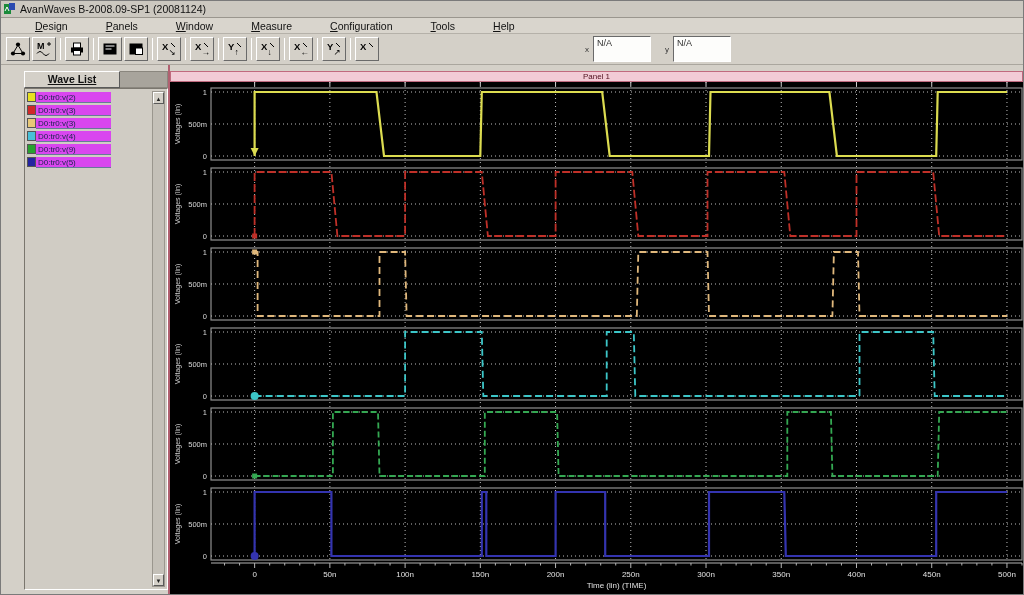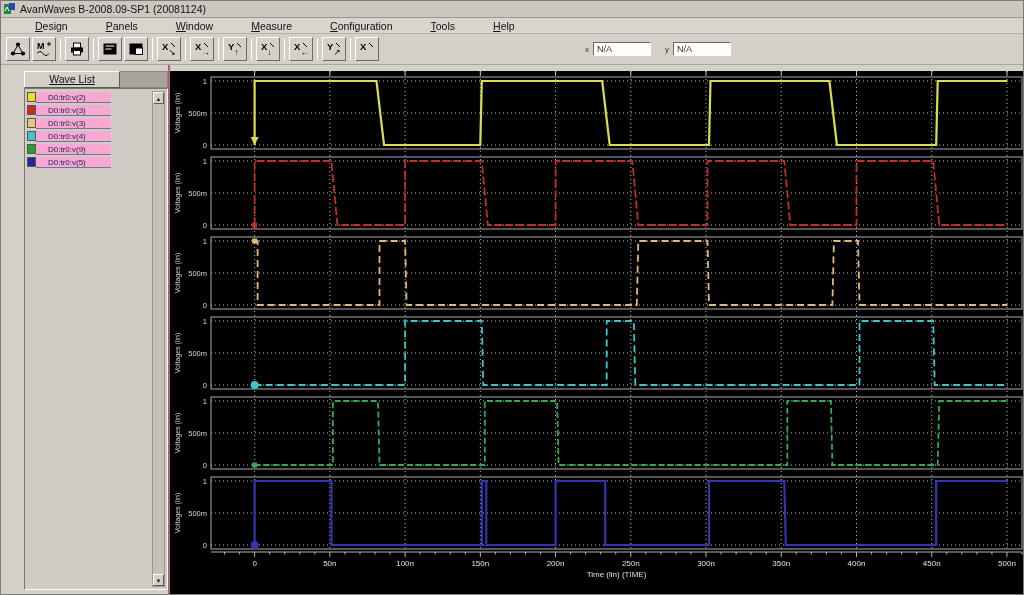--- a/index.html
+++ b/index.html
@@ -24,40 +24,40 @@
              border-bottom:1px solid #aaa69e; flex:0 0 auto; }
   .tb-btn { width:24px; height:24px; background:#d4d0c8; margin:0 1px;
             border-top:1px solid #fff; border-left:1px solid #fff;
             border-right:1px solid #6a6a6a; border-bottom:1px solid #6a6a6a;
             display:flex; align-items:center; justify-content:center; }
   .tb-sep { width:1px; height:22px; background:#8a8a8a; margin:0 3px; border-right:1px solid #fff; }
   .tb-btn svg text { font-family:"Liberation Sans", sans-serif; }
   .coord-area { display:flex; align-items:center; margin-left:205px; }
   .coord-field { display:flex; align-items:center; margin-right:14px; }
   .coord-label { font-size:8px; color:#333; margin-right:4px; }
-  .coord-box { width:58px; height:14px; background:#fdfdfb; font-size:9px; color:#333;
+  .coord-box { width:58px; height:26px; background:#fdfdfb; font-size:9px; color:#333;
                border-top:1px solid #6a6a6a; border-left:1px solid #6a6a6a;
                border-bottom:1px solid #fff; border-right:1px solid #fff; padding:1px 3px; }
 
   
   .main { flex:1 1 auto; display:flex; background:#d4d0c8; }
   .sidebar { width:167px; flex:0 0 auto; padding:6px 0 4px 23px; display:flex; flex-direction:column; }
-  .tabrow { display:flex; height:17px; flex:0 0 auto; }
+  .tabrow { display:flex; height:17px; flex:0 0 auto;font-weight:bold; }
   .wave-tab { width:96px; background:#d4d0c8; font-size:10.5px; color:#111; text-align:center;
               border-top:1px solid #fff; border-left:1px solid #fff;
               border-right:1px solid #5a5a5a; border-bottom:1px solid #5a5a5a;
               text-decoration:underline; padding-top:1px; }
   .tab-filler { flex:1; background:#a8a49c; border:1px solid #8a867e; border-left:none; }
   .wavelist { flex:1; background:#d0ccc4; border-left:1px solid #7a766e; border-top:1px solid #7a766e;
               border-right:1px solid #fff; border-bottom:1px solid #fff;
               position:relative; padding:2px 16px 2px 2px; }
   .wave-item { display:flex; align-items:center; height:12px; margin-bottom:1px; width:84px; }
   .wave-chip { width:9px; height:10px; flex:0 0 auto; border:1px solid #555; }
-  .wave-label { flex:1; font-size:8px; color:#15254a; background:#f9a8d4;
-                border-bottom:1px solid #68789a; padding:0 12px; height:11px; line-height:11px;
+  .wave-label { flex:1; font-size:8px; color:#15254a; background:#d946ef;
+                border-bottom:1px solid #68789a; padding:0 2px; height:11px; line-height:11px;
                 white-space:nowrap; overflow:hidden; }
   .v-scroll { position:absolute; top:2px; right:2px; bottom:2px; width:13px;
               background:#c4c0b8; border:1px solid #9a968e; }
   .scroll-btn { width:11px; height:12px; background:#d4d0c8; font-size:6px; color:#222;
                 text-align:center; line-height:12px;
                 border-top:1px solid #fff; border-left:1px solid #fff;
                 border-right:1px solid #5a5a5a; border-bottom:1px solid #5a5a5a; }
   .scroll-btn.down { position:absolute; bottom:0; }
 
   
@@ -230,20 +230,21 @@
             <span class="wave-label">D0:tr0:v(5)</span>
           </div>
           <div class="v-scroll">
           <div class="scroll-btn up">▲</div>
           <div class="scroll-btn down">▼</div>
         </div>
       </div>
     </div>
 
     <div class="canvas-col">
+      <div class="panel-titlebar">Panel 1</div>
       <div class="plot-wrap">
         <svg class="plot" id="plot" width="853" height="512" viewBox="0 0 853 512">
             <line x1="84.63450834879407" y1="0" x2="84.63450834879407" y2="478" stroke="#bdbdbd" stroke-width="1" stroke-dasharray="1,3"></line>
             <line x1="84.63450834879407" y1="0" x2="84.63450834879407" y2="4" stroke="#cfcfcf" stroke-width="1"></line>
             <line x1="159.86641929499072" y1="0" x2="159.86641929499072" y2="478" stroke="#bdbdbd" stroke-width="1" stroke-dasharray="1,3"></line>
             <line x1="159.86641929499072" y1="0" x2="159.86641929499072" y2="4" stroke="#cfcfcf" stroke-width="1"></line>
             <line x1="235.0983302411874" y1="0" x2="235.0983302411874" y2="478" stroke="#bdbdbd" stroke-width="1" stroke-dasharray="1,3"></line>
             <line x1="235.0983302411874" y1="0" x2="235.0983302411874" y2="4" stroke="#cfcfcf" stroke-width="1"></line>
             <line x1="310.33024118738405" y1="0" x2="310.33024118738405" y2="478" stroke="#bdbdbd" stroke-width="1" stroke-dasharray="1,3"></line>
             <line x1="310.33024118738405" y1="0" x2="310.33024118738405" y2="4" stroke="#cfcfcf" stroke-width="1"></line>

